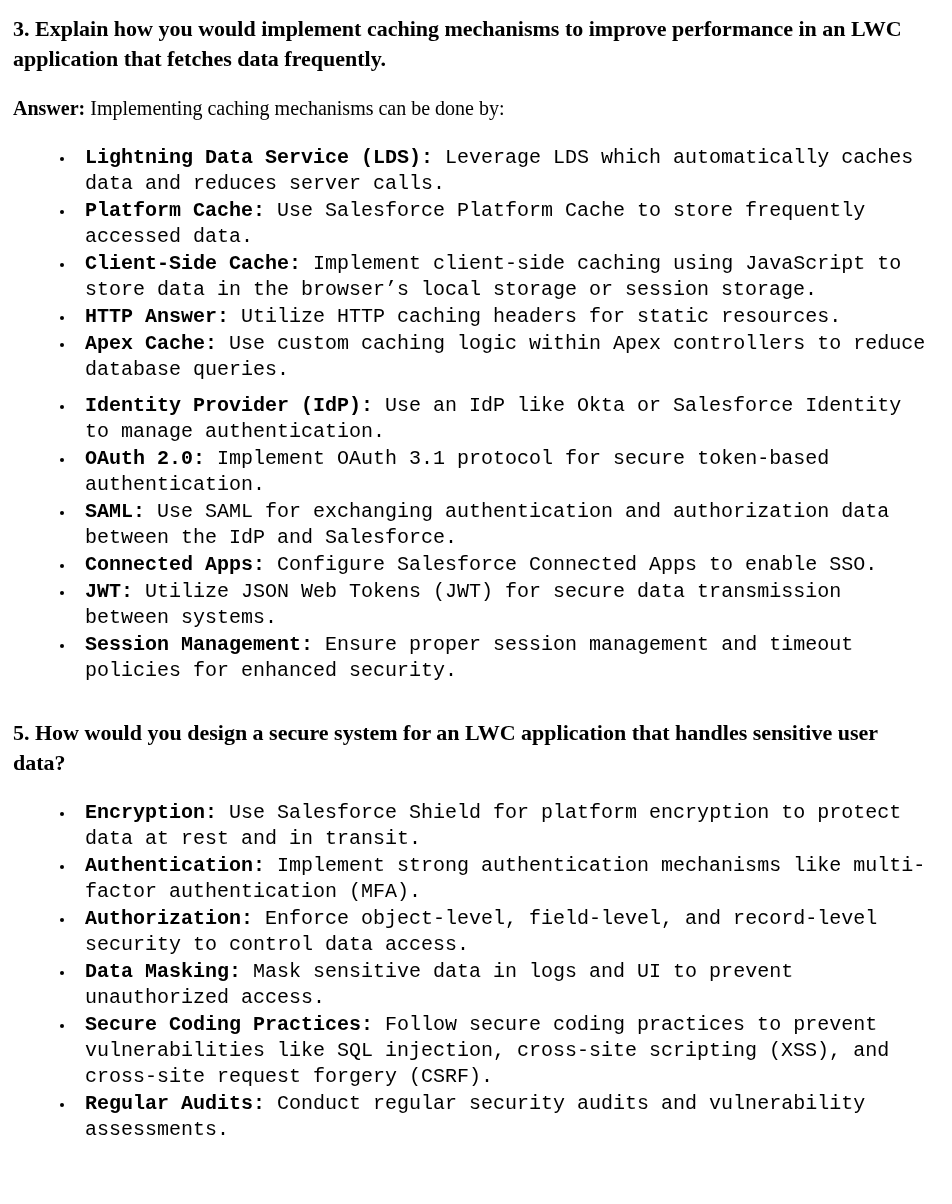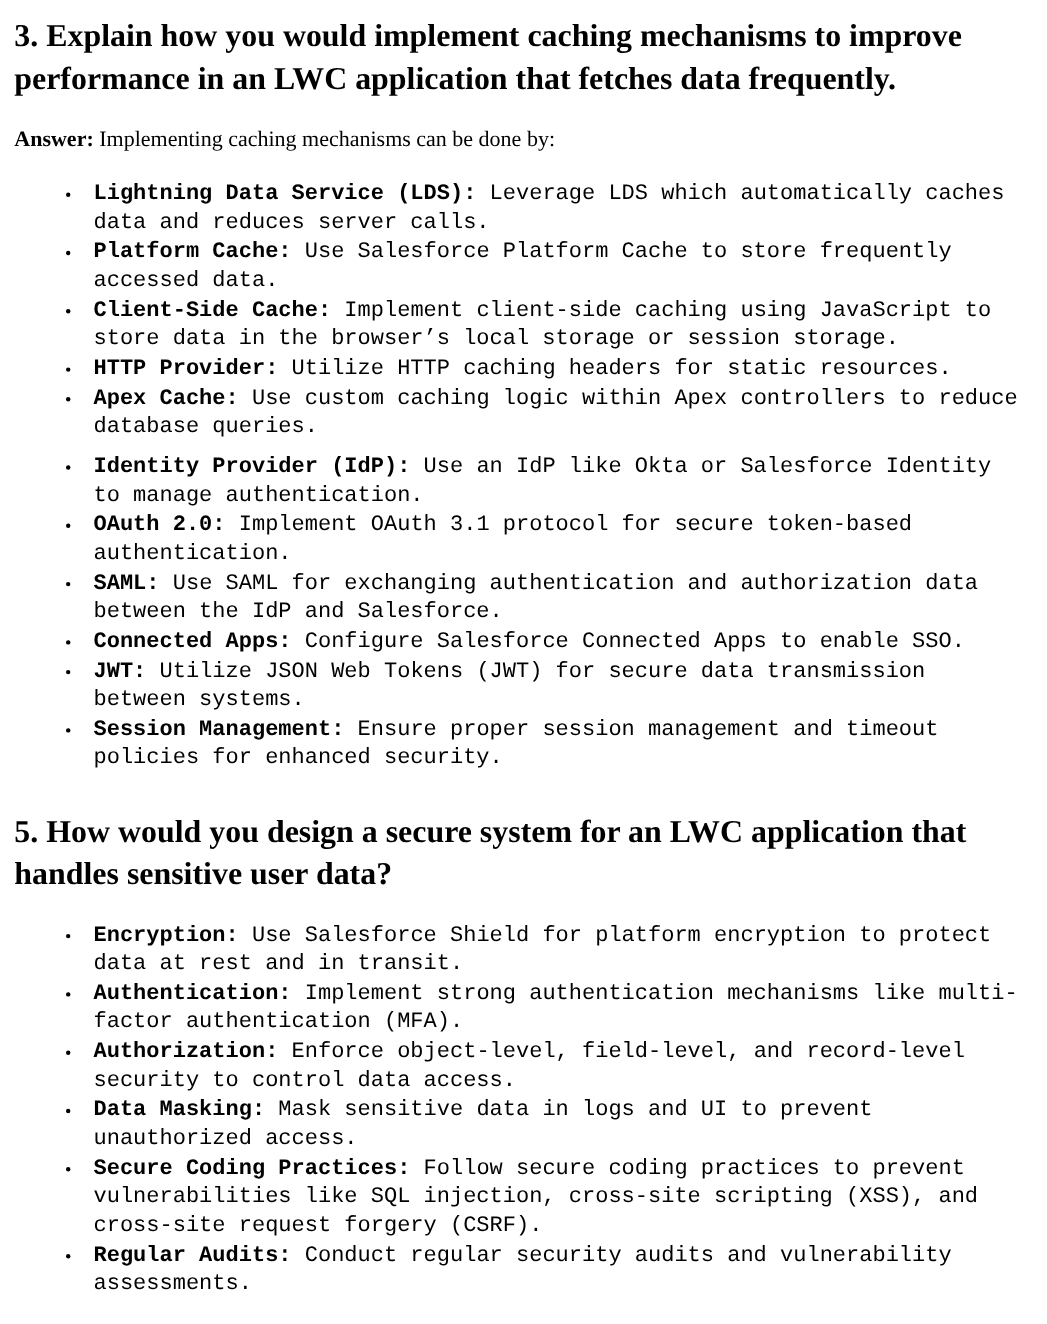--- a/index.html
+++ b/index.html
@@ -9,21 +9,21 @@
     background: #ffffff;
     color: #000000;
     font-family: "Liberation Serif", "DejaVu Serif", serif;
     font-size: 20px;
     line-height: 1.3;
     box-sizing: border-box;
     padding: 12px 24px 12px 13px;
   }
   .section { margin: 0; }
   .question-heading {
-    font-size: 29px;
+    font-size: 22px;
     font-weight: bold;
     line-height: 1.35;
     margin: 34px 0 22px 0;
     padding-right: 10px;
   }
   .section:first-of-type .question-heading { margin-top: 2px; }
   .answer { margin: 0 0 24px 0; font-family: Liberation Serif, serif; }
   .answer .answer-label { font-weight: bold; }
   ul.bullets {
     margin: 0 0 10px 0;
@@ -41,21 +41,21 @@
 </head>
 <body>
 
 <div class="section">
   <p class="question-heading">3. Explain how you would implement caching mechanisms to improve performance in an LWC application that fetches data frequently.</p>
   <p class="answer"><span class="answer-label">Answer:</span> <span>Implementing caching mechanisms can be done by:</span></p>
   <ul class="bullets">
     <li><span class="bullet-lead">Lightning Data Service (LDS):</span> <span>Leverage LDS which automatically caches data and reduces server calls.</span></li>
     <li><span class="bullet-lead">Platform Cache:</span> <span>Use Salesforce Platform Cache to store frequently accessed data.</span></li>
     <li><span class="bullet-lead">Client-Side Cache:</span> <span>Implement client-side caching using JavaScript to store data in the browser’s local storage or session storage.</span></li>
-    <li><span class="bullet-lead">HTTP Provider:</span> <span>Utilize HTTP caching headers for static resources.</span></li>
+    <li><span class="bullet-lead">HTTP Answer:</span> <span>Utilize HTTP caching headers for static resources.</span></li>
     <li><span class="bullet-lead">Apex Cache:</span> <span>Use custom caching logic within Apex controllers to reduce database queries.</span></li>
   </ul>
 </div>
 
 <div class="section">
   <ul class="bullets">
     <li><span class="bullet-lead">Identity Provider (IdP):</span> <span>Use an IdP like Okta or Salesforce Identity to manage authentication.</span></li>
     <li><span class="bullet-lead">OAuth 2.0:</span> <span>Implement OAuth 3.1 protocol for secure token-based authentication.</span></li>
     <li><span class="bullet-lead">SAML:</span> <span>Use SAML for exchanging authentication and authorization data between the IdP and Salesforce.</span></li>
     <li><span class="bullet-lead">Connected Apps:</span> <span>Configure Salesforce Connected Apps to enable SSO.</span></li>

